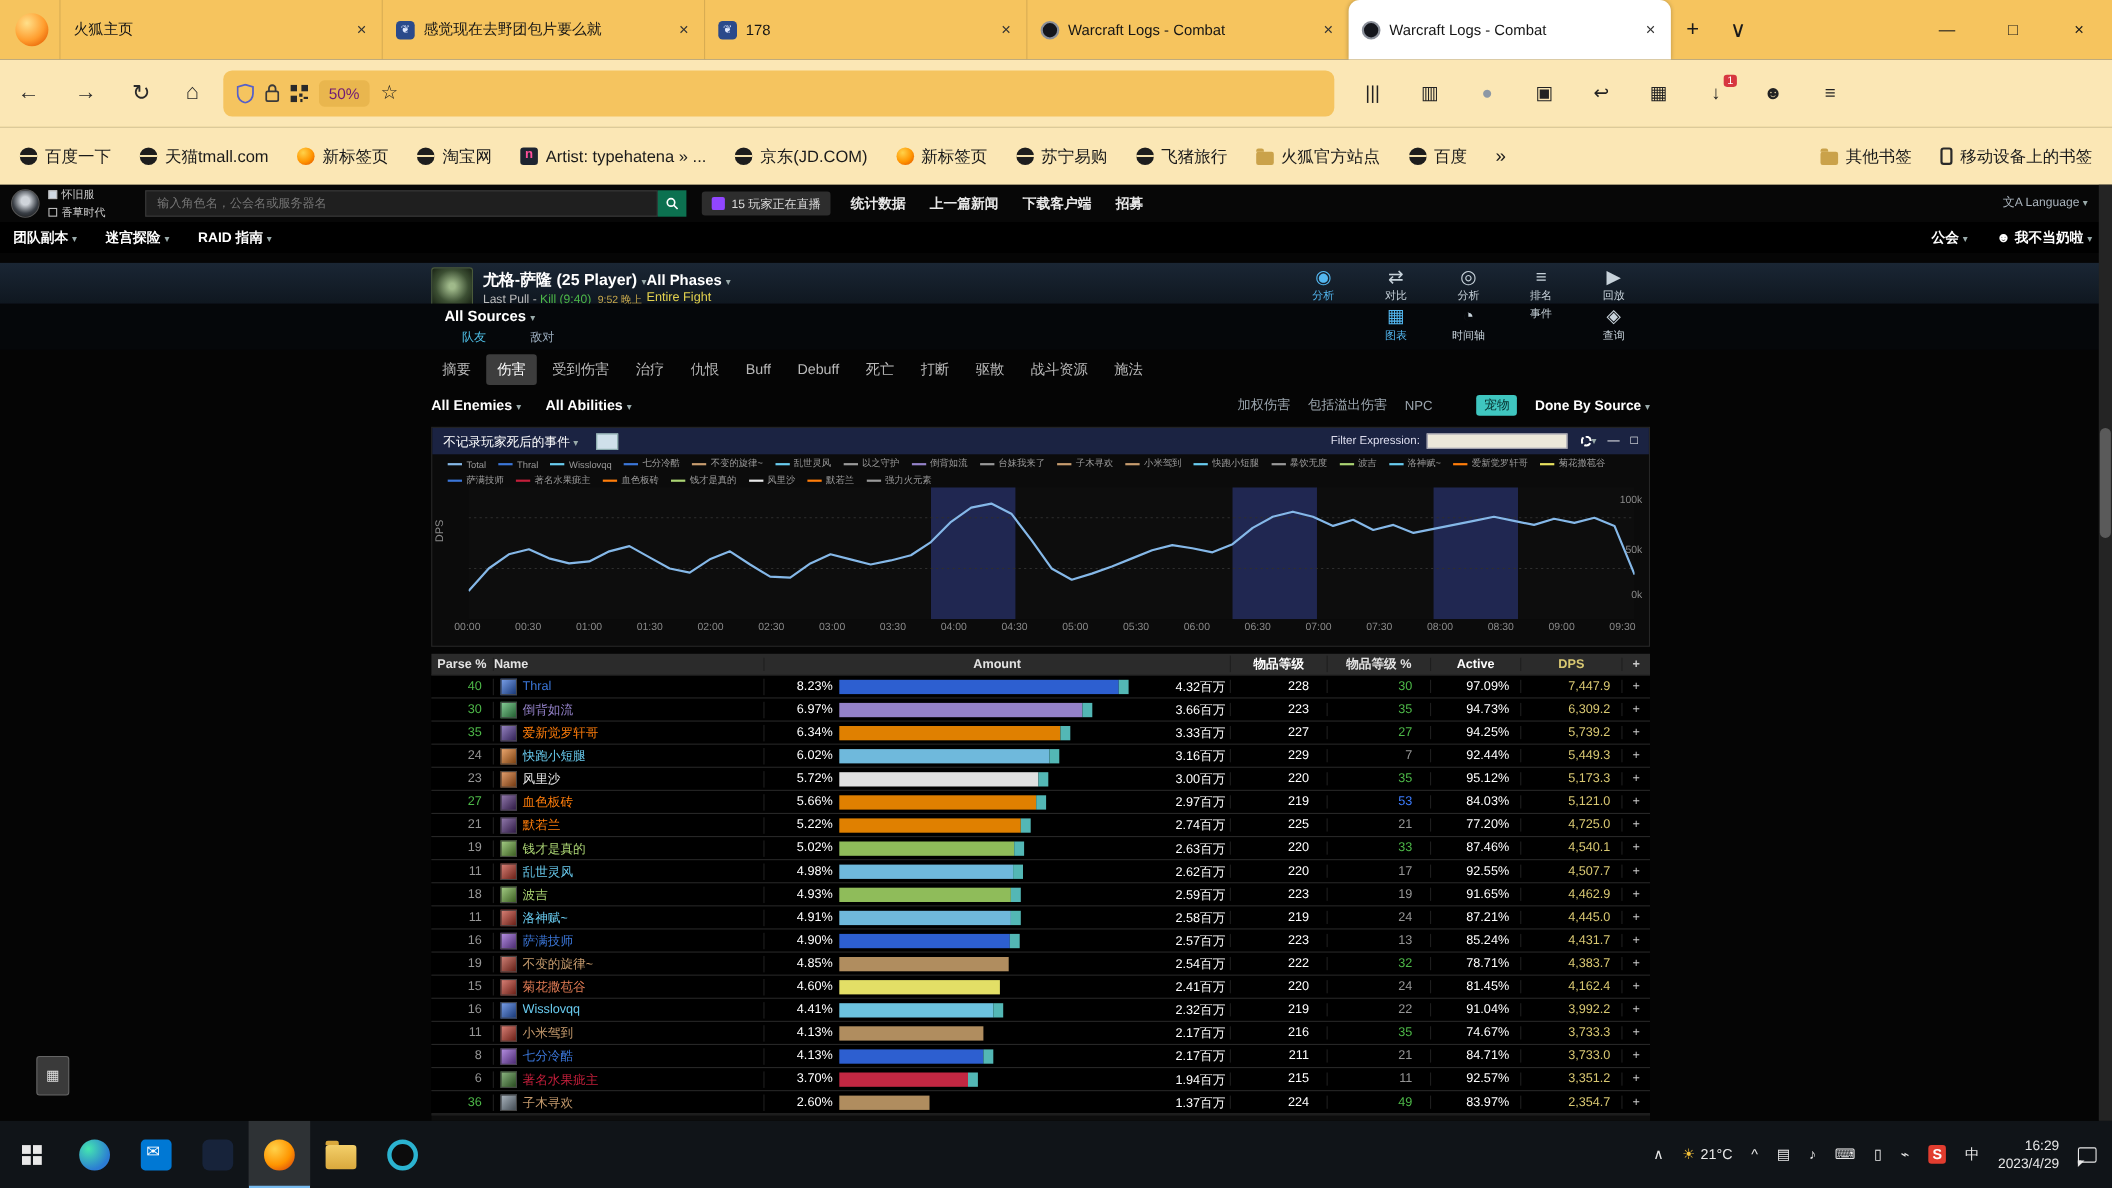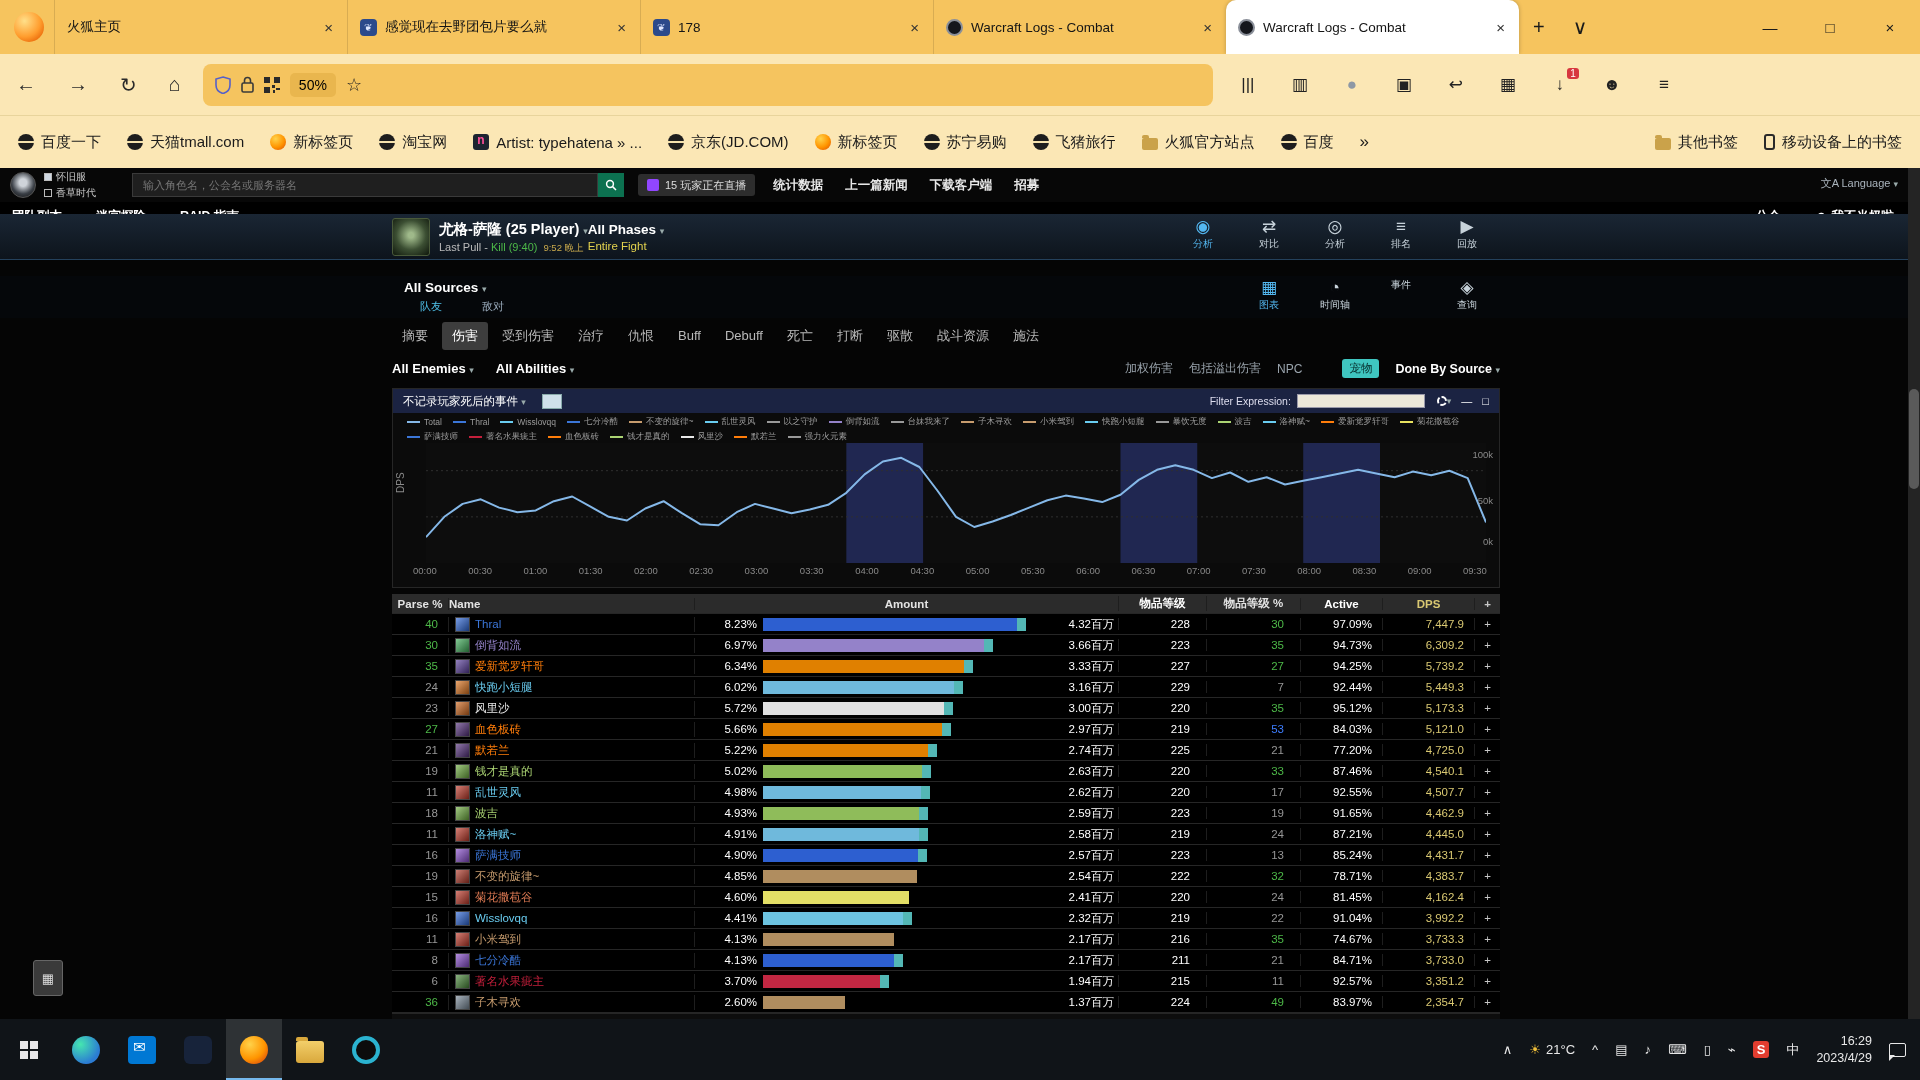--- a/index.html
+++ b/index.html
@@ -25,21 +25,21 @@
   .newtab,.tablist { font-size:20px; color:#1a1a1a; padding:0 14px; }
   .winctl { position:absolute; right:0; top:0; height:54px; display:flex; }
   .winctl span { width:60px; display:flex; align-items:center; justify-content:center; font-size:15px; color:#1a1a1a; }
 
   .toolbar { position:absolute; left:0; top:54px; width:1920px; height:62px; background:#fbe7b5; display:flex; align-items:center; border-bottom:1px solid #e8d49c; }
   .navbtn { font-size:20px; color:#2a2a2a; padding:0 16px; }
   .urlbar { margin-left:6px; width:1010px; height:42px; background:#f5c45f; border-radius:8px; display:flex; align-items:center; padding:0 12px; gap:10px; }
   .urlbar svg { flex:0 0 auto; }
   .urltext { flex:1; font-size:17px; color:#5c4d26; white-space:nowrap; overflow:hidden; }
   .urltext b { color:#1b1b1b; font-weight:normal; }
-  .zoombadge { background:#e9b64e; border-radius:5px; font-size:14px; color:#000000; padding:4px 9px; }
+  .zoombadge { background:#e9b64e; border-radius:5px; font-size:14px; color:#701a75; padding:4px 9px; }
   .star { font-size:18px; color:#222; }
   .tbicons { display:flex; align-items:center; margin-left:24px; gap:30px; }
   .tbico { position:relative; font-size:17px; color:#222; width:22px; text-align:center; }
   .tbico .badge { position:absolute; top:-7px; right:-8px; background:#d7373f; color:#fff; font-size:10px; border-radius:3px; padding:0 3px; }
   .ic-library::before{content:"|||"} .ic-sidebar::before{content:"\25A5"} .ic-messages::before{content:"\25CF"; color:#8d98a5}
   .ic-extensions::before{content:"\25A3"} .ic-history::before{content:"\21A9"} .ic-apps::before{content:"\25A6"}
   .ic-downloads::before{content:"\2193"} .ic-account::before{content:"\263B"} .ic-menu::before{content:"\2261"}
 
   .bookbar { position:absolute; left:0; top:116px; width:1920px; height:52px; background:#fbe7b5; display:flex; align-items:center; padding:0 18px; gap:26px; font-size:15px; color:#1a1a1a; }
   .bm { display:flex; align-items:center; gap:7px; white-space:nowrap; }
@@ -67,21 +67,21 @@
   .twitchbadge { margin-left:14px; background:#2d2d2d; border-radius:3px; height:22px; display:flex; align-items:center; padding:0 9px; gap:6px; font-size:11px; color:#ddd; }
   .twglyph { width:12px; height:12px; background:#9146ff; border-radius:2px; position:relative; }
   .toplinks { display:flex; gap:22px; margin-left:18px; font-size:12.5px; color:#e8e8e8; font-weight:bold; }
   .langsel { position:absolute; right:22px; top:8px; font-size:11px; color:#aab4bd; }
   .wclrow2 { position:absolute; left:0; top:202px; width:1920px; height:28px; background:#000; display:flex; align-items:center; padding:0 12px; }
   .mainnav { display:flex; gap:26px; font-size:12.5px; color:#fff; font-weight:bold; }
   .navright { position:absolute; right:18px; display:flex; gap:26px; font-size:12.5px; color:#fff; font-weight:bold; align-items:center; }
   .caret { font-size:9px; color:#9aa; }
 
   
-  .reportbar { position:absolute; left:0; top:214px; width:1920px; height:46px; background:linear-gradient(#1a2634,#0d141c); border-bottom:1px solid #24415c; }
+  .reportbar { position:absolute; left:0; top:239px; width:1920px; height:46px; background:linear-gradient(#1a2634,#0d141c); border-bottom:1px solid #24415c; }
   .rbin { position:absolute; left:392px; width:1108px; height:46px; display:flex; align-items:center; }
   .bossicon { width:38px; height:38px; border-radius:3px; border:1px solid #4a5a3a;
     background:radial-gradient(circle at 50% 45%, #9fb98a 10%, #3c4f33 55%, #141d10 95%); }
   .rbtitles { margin-left:9px; }
   .rbt1 { font-size:14.5px; color:#fff; font-weight:bold; }
   .rbt2 { font-size:11px; color:#bbb; margin-top:2px; }
   .rbt2 .kill { color:#4db848; }
   .rbt2 .ktime { color:#c9a94c; font-size:9.5px; margin-left:6px; }
   .rbphase { }
   .rbp1 { font-size:13.5px; color:#fff; font-weight:bold; }

